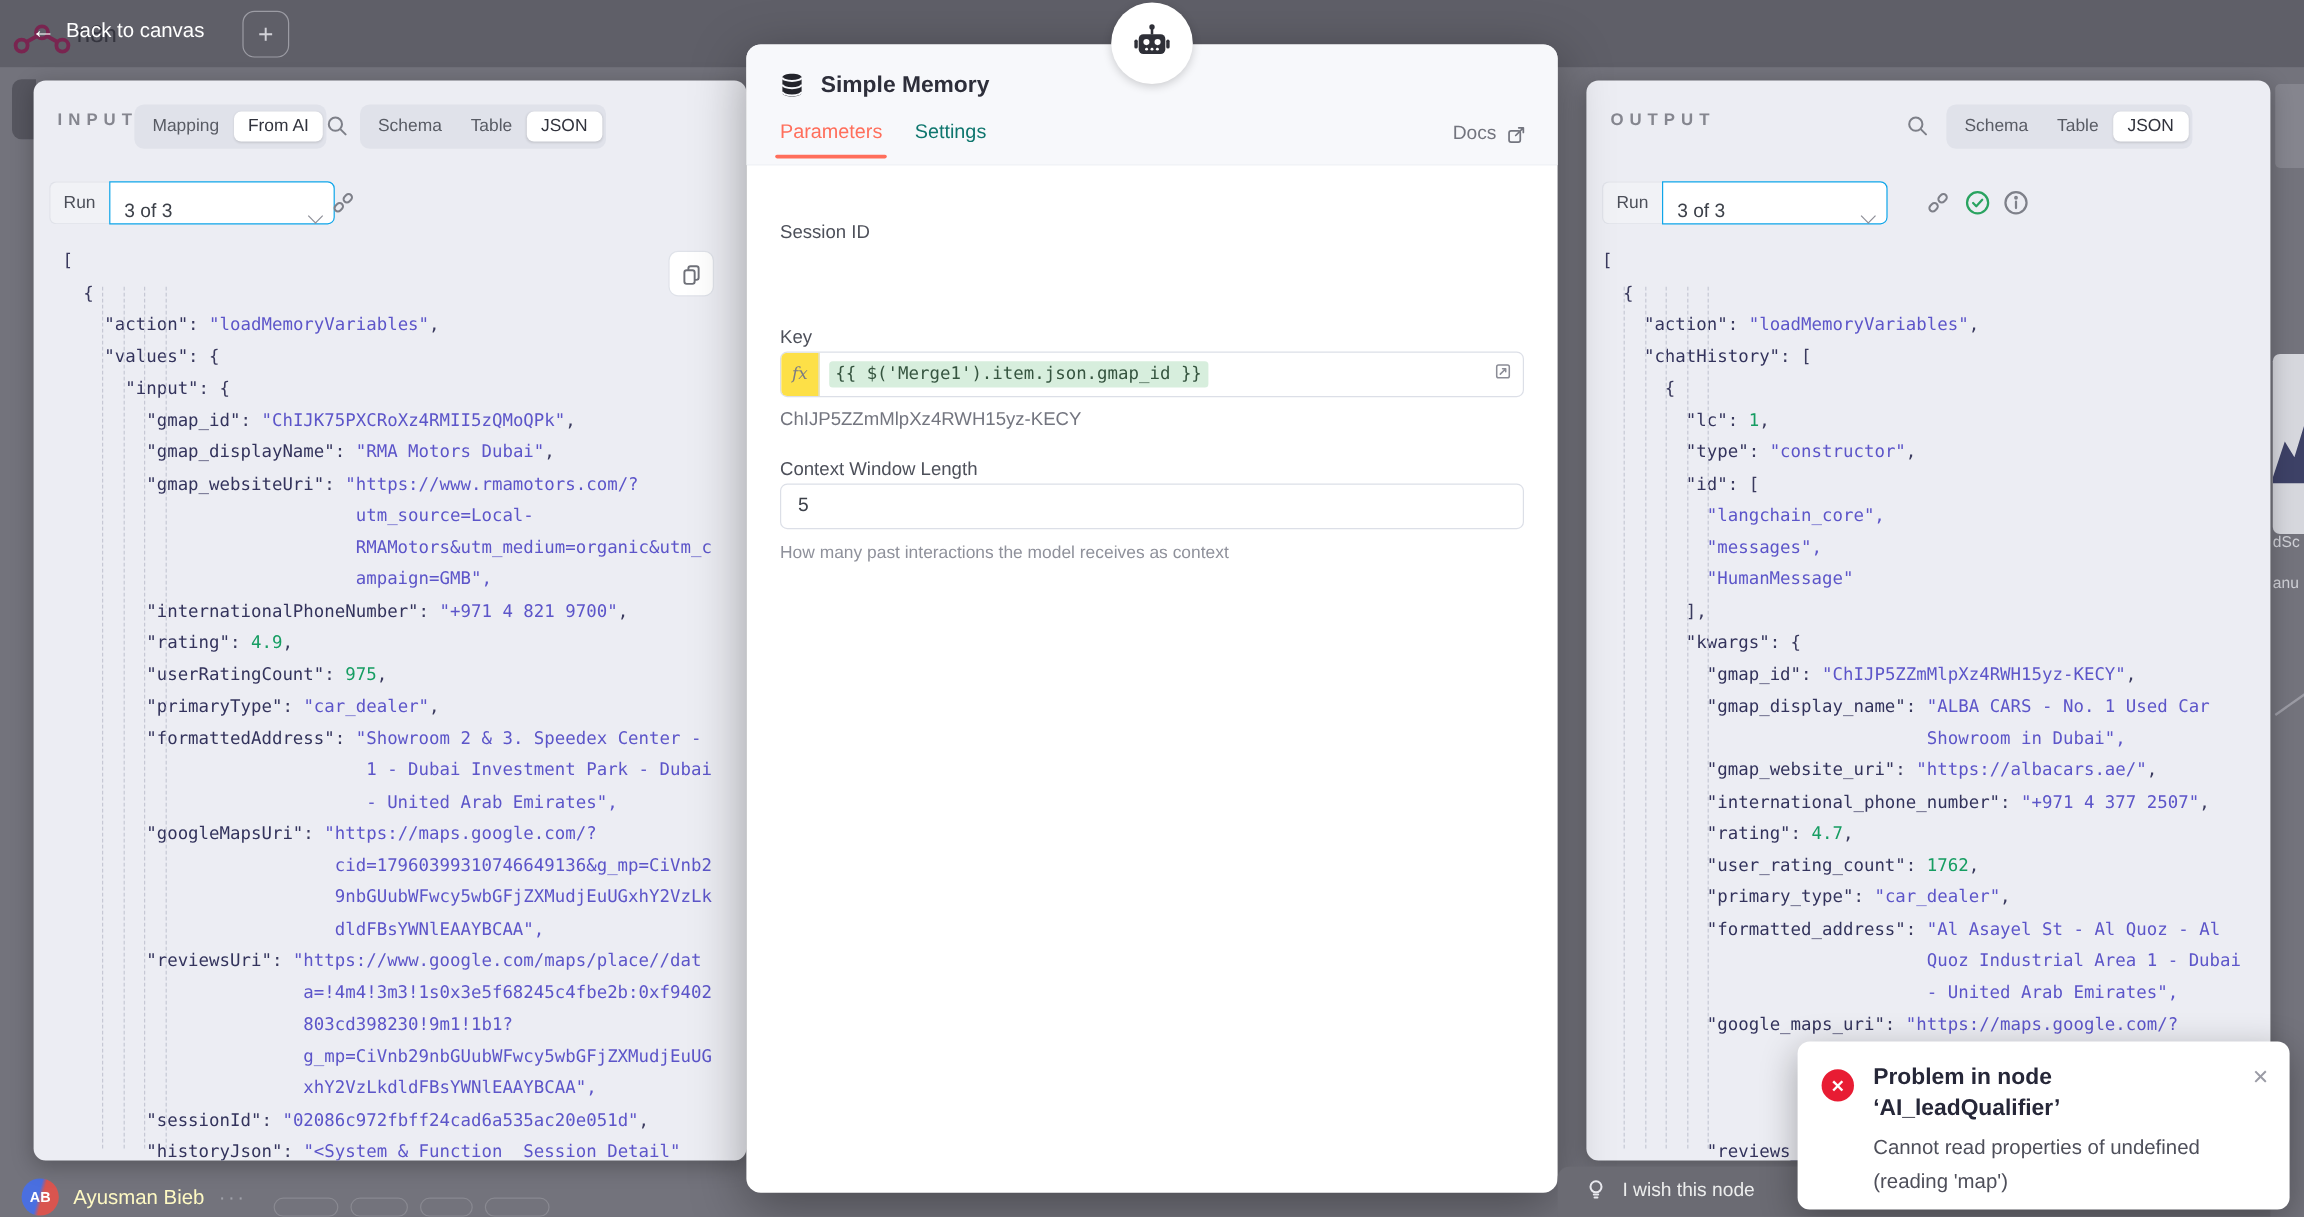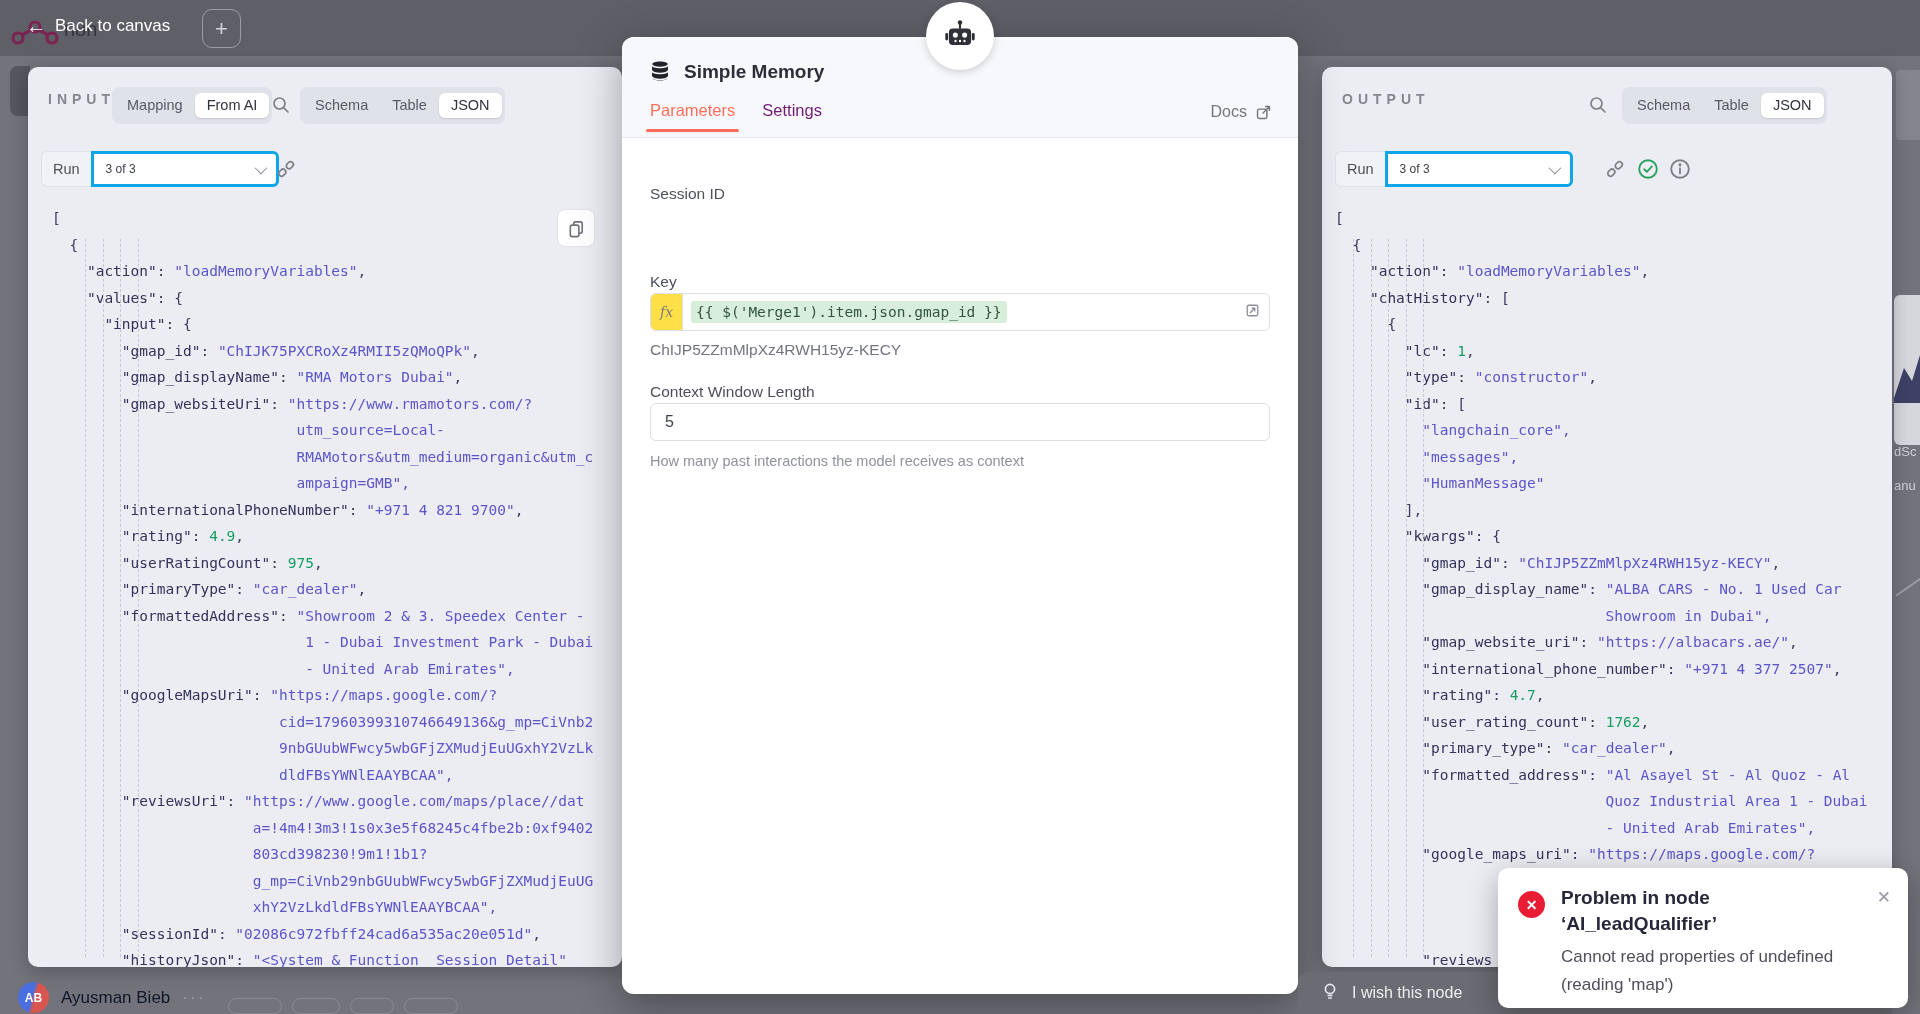--- a/index.html
+++ b/index.html
@@ -16,51 +16,51 @@
   .plus-btn { position:absolute; left:202px; top:9px; width:39px; height:39px; border:1.5px solid #9c9ca4; border-radius:10px; color:#d3d3d9; font-size:22px; display:flex; align-items:center; justify-content:center; }
   .bg-frag-bar { position:absolute; left:1896px; top:70px; width:24px; height:70px; background:#85858e; border-radius:4px 0 0 4px; }
   .bg-frag-card { position:absolute; left:1894px; top:295px; width:26px; height:150px; background:#d6d7dd; border-radius:6px 0 0 6px; overflow:hidden; }
   .bg-frag-card svg { position:absolute; left:0; top:48px; }
   .edge-text { position:absolute; left:1894px; font-size:13px; color:#d0d1d7; }
   .edge-line { position:absolute; left:1893px; top:585px; width:34px; border-top:2px solid #9b9ba4; transform:rotate(-35deg); }
   .mini-rect { position:absolute; top:998px; height:16px; border:1.5px solid #9a9aa2; border-radius:8px; opacity:.55; }
 
   .user-row { position:absolute; left:18px; top:982px; display:flex; align-items:center; gap:12px; }
   .avatar { width:31px; height:31px; border-radius:50%; background:linear-gradient(105deg,#4a6fe0 45%,#d9554f 55%); color:#fff; font-size:12px; font-weight:700; display:flex; align-items:center; justify-content:center; }
-  .user-name { font-size:17px; color:#0f172a; }
+  .user-name { font-size:17px; color:#fef9c3; }
   .user-dots { font-size:17px; color:#9fa0a9; letter-spacing:2px; }
 
   
   .panel { position:absolute; top:67px; height:900px; background:#ecedf3; border-radius:10px; box-shadow:0 4px 18px rgba(0,0,0,.25); }
   .panel-in  { left:28px;  width:594px; }
   .panel-out { left:1322px; width:570px; }
   .ptitle { position:absolute; left:20px; top:24px; font-size:14px; font-weight:600; letter-spacing:5px; color:#85868f; }
   .seg { position:absolute; top:20px; display:flex; align-items:center; background:#e0e2ea; border-radius:8px; padding:3px; height:37px; }
   .seg-item { padding:5px 12px; font-size:14.5px; color:#585b64; border-radius:6px; white-space:pre-line; text-align:center; line-height:1.1; }
   .seg-item.active { background:#fff; color:#30323c; box-shadow:0 1px 2px rgba(0,0,0,.12); font-weight:500; }
   .grp1 { left:84px; } .grp2 { left:272px; } .grp-out { left:300px; }
   .icon-btn { position:absolute; width:20px; height:20px; color:#7e8089; }
   .run-row { position:absolute; left:13px; top:84px; display:flex; height:36px; }
   .run-label { background:#f1f2f6; border:1px solid #e0e2e9; border-right:none; border-radius:6px 0 0 6px; font-size:14.5px; color:#4c4f59; display:flex; align-items:center; padding:0 11px; }
-  .run-select { background:#fff; border:3px solid #0ea5e9; border-radius:0 6px 6px 0; width:188px; font-size:12px; color:#3c4049; display:flex; align-items:center; padding:0 12px; }
+  .run-select { background:#fff; border:1px solid #0ea5e9; border-radius:0 6px 6px 0; width:188px; font-size:16px; color:#3c4049; display:flex; align-items:flex-end; padding:0 12px; }
   .run-select .chev { margin-left:auto; }
   .chev { width:9px; height:9px; border-right:1.7px solid #8b8c96; border-bottom:1.7px solid #8b8c96; transform:rotate(45deg) translateY(-2px); display:inline-block; }
   .copy-btn { position:absolute; left:529px; top:142px; width:38px; height:38px; background:#fff; border:1px solid #dfe2e9; border-radius:8px; display:flex; align-items:center; justify-content:center; color:#6f7179; }
   pre.code { position:absolute; left:0; top:138px; bottom:0; width:100%; overflow:hidden; padding-left:24px; font-family:"DejaVu Sans Mono", monospace; font-size:14.5px; line-height:26.5px; color:#3a3a5e; white-space:pre; }
   .panel-out pre.code { padding-left:13px; }
   .code .k { color:#33335c; } .code .s { color:#5c55c9; } .code .n { color:#169d62; } .code .p { color:#3a3a5e; }
   .guide { position:absolute; top:172px; bottom:10px; border-left:1px dashed #c6c8d4; width:0; }
 
   
   .dialog { position:absolute; left:622px; top:37px; width:676px; height:957px; background:#fff; border-radius:12px; box-shadow:0 12px 44px rgba(0,0,0,.35); }
   .dhead { position:absolute; left:0; top:0; width:100%; height:101px; background:#f7f8fb; border-radius:12px 12px 0 0; border-bottom:1px solid #e5e7ee; }
   .db-icon { position:absolute; left:26px; top:22px; }
   .dtitle { position:absolute; left:62px; top:24px; font-size:19px; font-weight:600; color:#2d2e3a; }
   .dlg-tabs { position:absolute; left:28px; top:64px; display:flex; gap:27px; }
-  .dlg-tab { font-size:16.5px; color:#701a75; padding-bottom:12px; position:relative; }
+  .dlg-tab { font-size:16.5px; color:#0f766e; padding-bottom:12px; position:relative; }
   .dlg-tab.active { color:#ff6e5b; }
   .dlg-tab.active::after { content:""; position:absolute; left:-4px; right:-4px; bottom:0; height:3px; background:#ff6e5b; border-radius:2px; }
   .docs { position:absolute; right:26px; top:66px; display:flex; align-items:center; gap:8px; font-size:16px; color:#73757f; }
   .flabel { position:absolute; left:28px; font-size:15.5px; color:#4d505a; }
   .fld { position:absolute; left:28px; width:620px; height:38px; background:#fff; border:1px solid #dcdfe7; border-radius:6px; display:flex; align-items:center; padding:0 14px; font-size:16px; color:#3c4049; }
   .fld .chev { margin-left:auto; }
   .expr { padding:0; overflow:hidden; }
   .fx-box { width:32px; align-self:stretch; background:#fde047; border-right:1px solid #dcdfe7; display:flex; align-items:center; justify-content:center; font-family:"DejaVu Serif", serif; font-style:italic; font-size:14px; color:#7a7b85; }
   .expr-text { margin-left:8px; font-family:"DejaVu Sans Mono", monospace; font-size:14.5px; color:#35543f; background:#d7eedd; padding:3px 5px; border-radius:3px; }
   .expr-icon { margin-left:auto; margin-right:9px; color:#8b8c96; }

